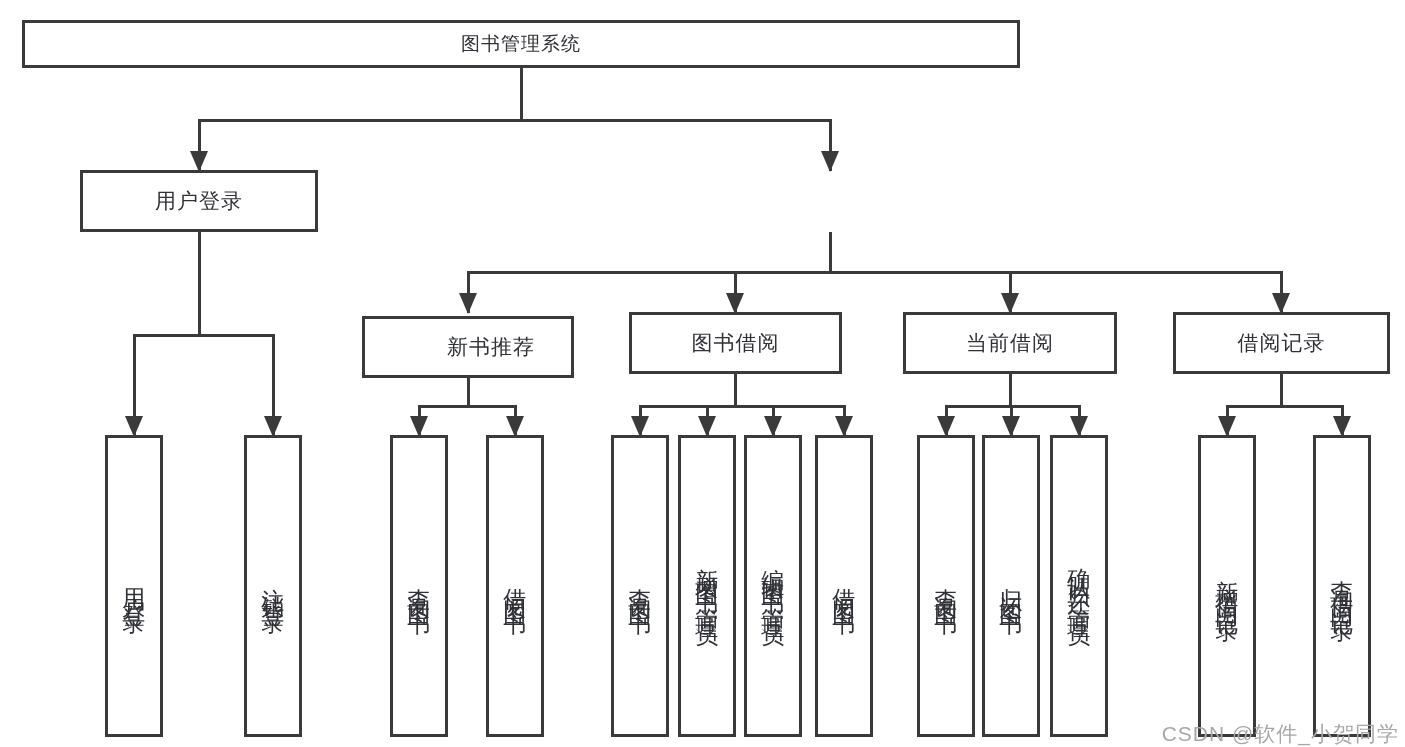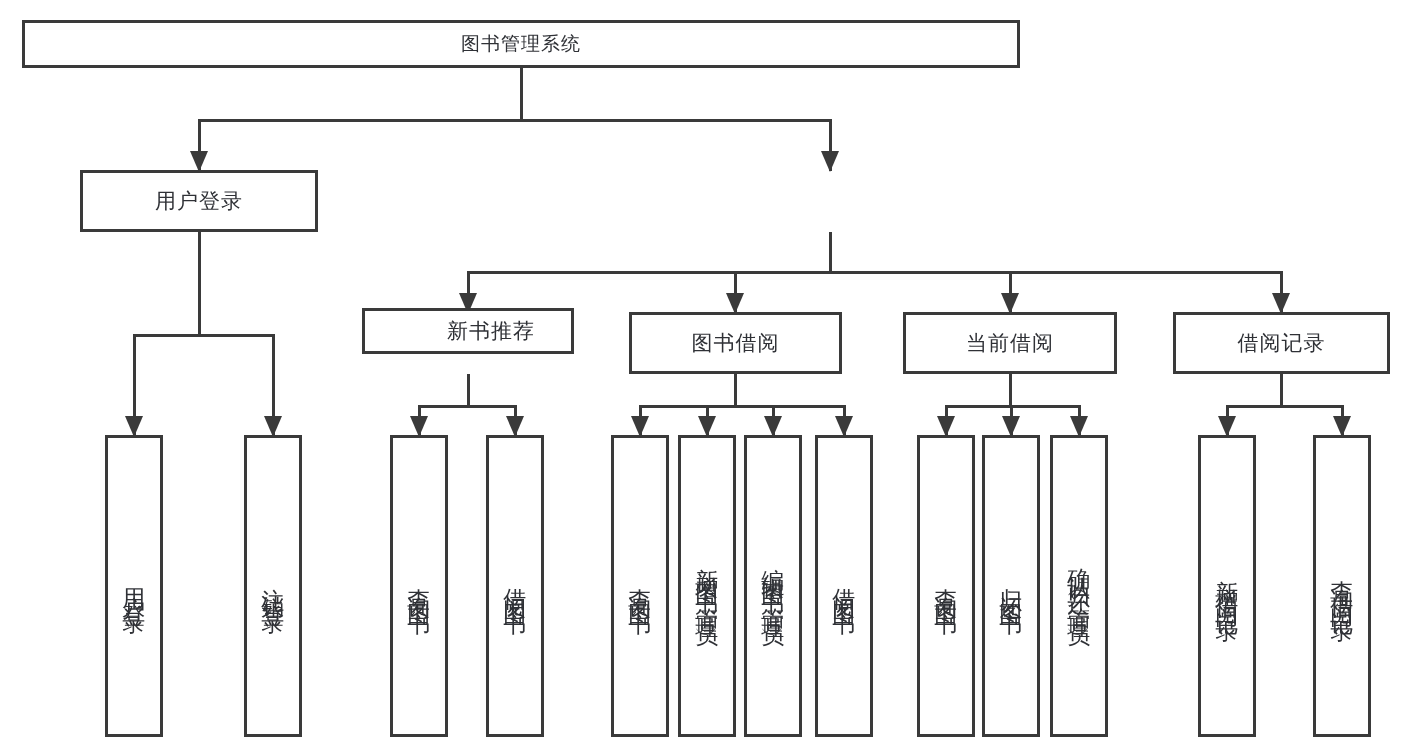--- a/index.html
+++ b/index.html
@@ -96,21 +96,21 @@
     </div>
 
   <div class="node root-node" style="left:22px;top:20px;width:998px;height:48px;">
     <span>图书管理系统</span>
   </div>
 
   <div class="node h-node" style="left:80px;top:170px;width:238px;height:62px;">
     <span>用户登录</span>
   </div>
 
-  <div class="node h-node" style="left:362px;top:308px;width:212px;height:46px;padding-left:46px;">
+  <div class="node h-node" style="left:362px;top:316px;width:212px;height:62px;padding-left:46px;">
     <span>新书推荐</span>
   </div>
   <div class="node h-node" style="left:629px;top:312px;width:213px;height:62px;">
     <span>图书借阅</span>
   </div>
   <div class="node h-node" style="left:903px;top:312px;width:214px;height:62px;">
     <span>当前借阅</span>
   </div>
   <div class="node h-node" style="left:1173px;top:312px;width:217px;height:62px;">
     <span>借阅记录</span>
@@ -153,13 +153,14 @@
     <span class="vtext">确认归还（管理员）</span>
   </div>
 
   <div class="node v-node" style="left:1198px;top:435px;width:58px;height:302px;">
     <span class="vtext">新增借阅记录</span>
   </div>
   <div class="node v-node" style="left:1313px;top:435px;width:58px;height:302px;">
     <span class="vtext">查询借阅记录</span>
   </div>
 
+  <div class="watermark">CSDN @软件_小贺同学</div>
 </div>
 
 </body></html>

